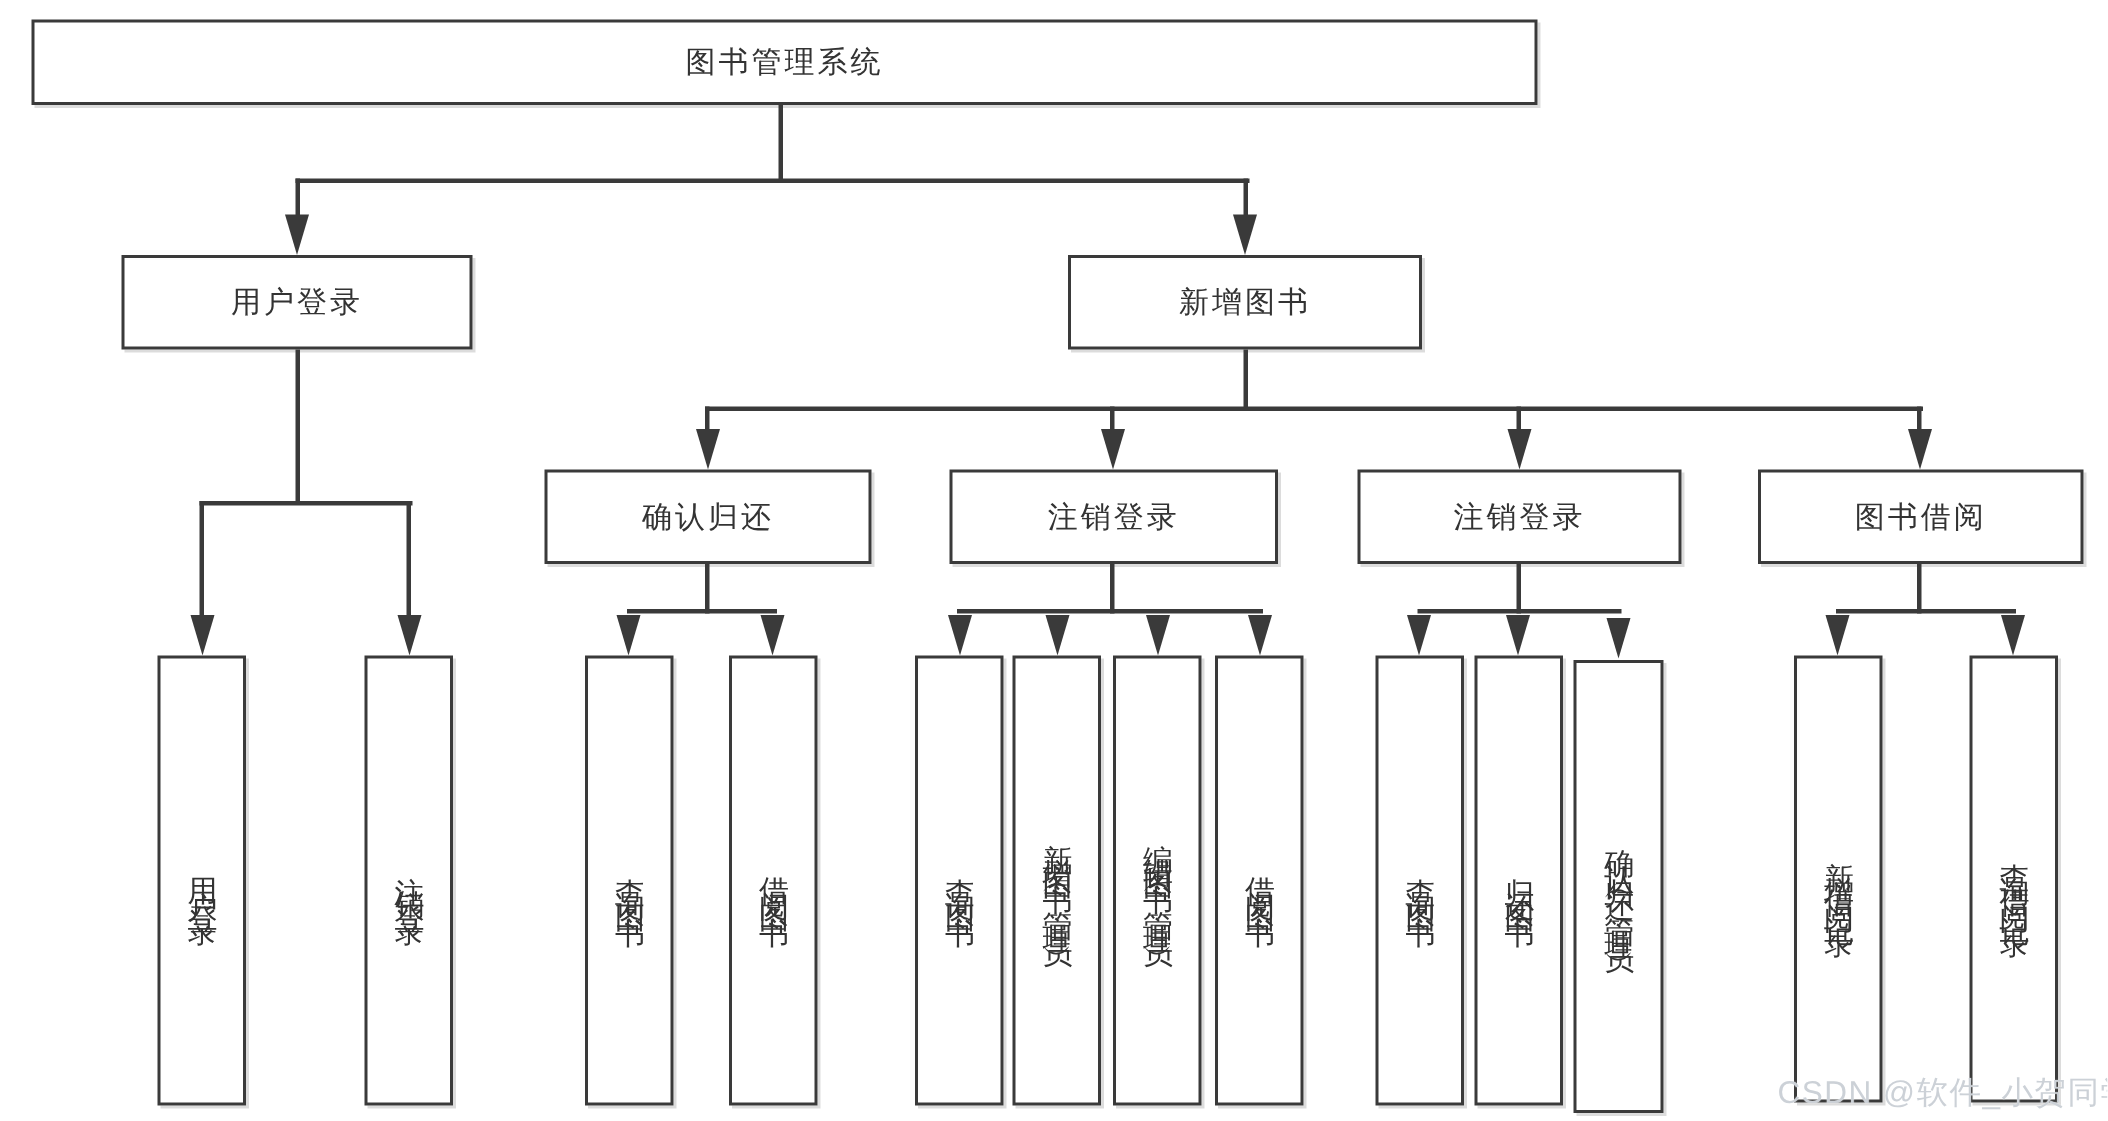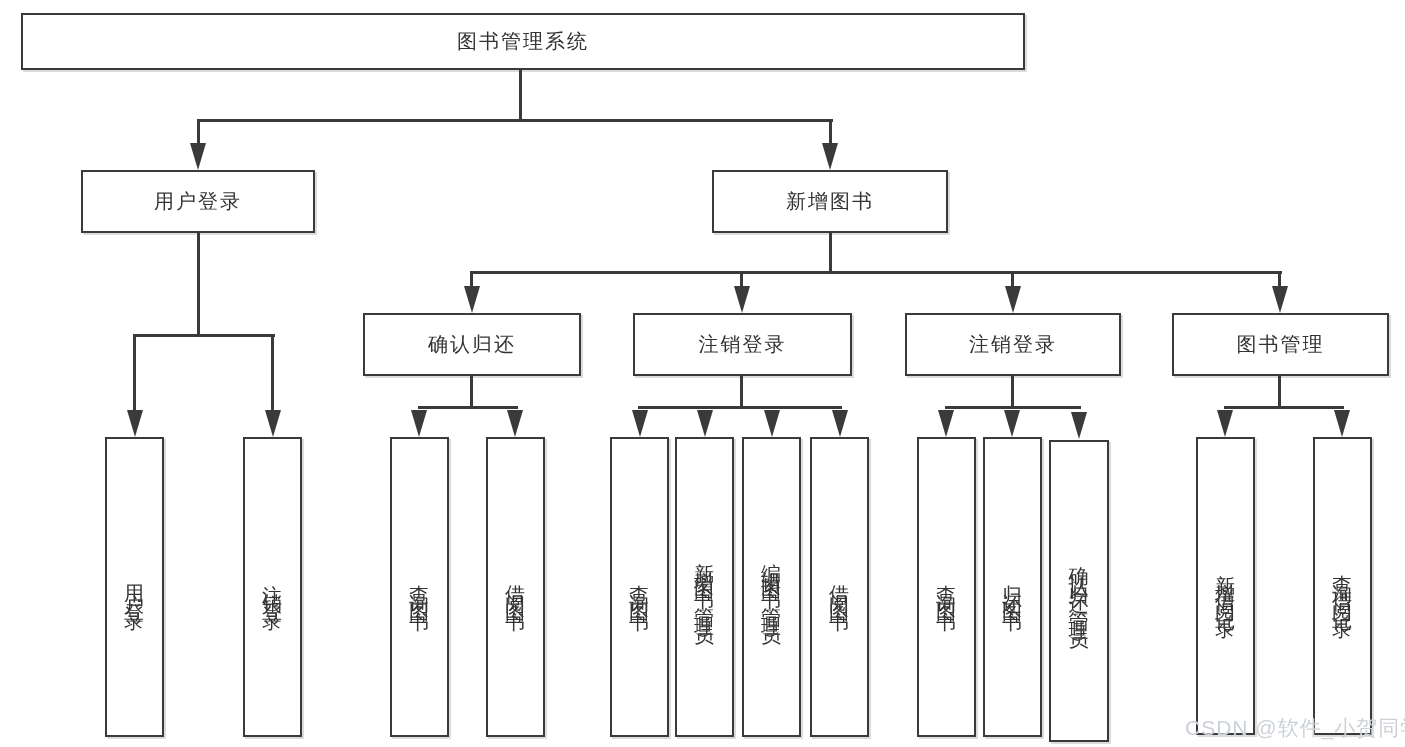--- a/index.html
+++ b/index.html
@@ -41,21 +41,21 @@
   <div class="box h" style="left:363px;top:313px;width:218px;height:63px">
     <span>确认归还</span>
   </div>
   <div class="box h" style="left:633px;top:313px;width:219px;height:63px">
     <span>注销登录</span>
   </div>
   <div class="box h" style="left:905px;top:313px;width:216px;height:63px">
     <span>注销登录</span>
   </div>
   <div class="box h" style="left:1172px;top:313px;width:217px;height:63px">
-    <span>图书管理</span>
+    <span>图书借阅</span>
   </div>
 
   <div class="box v" style="left:105px">
     <span class="vtext">用户登录</span>
   </div>
   <div class="box v" style="left:243px">
     <span class="vtext">注销登录</span>
   </div>
 
   <div class="box v" style="left:390px">

